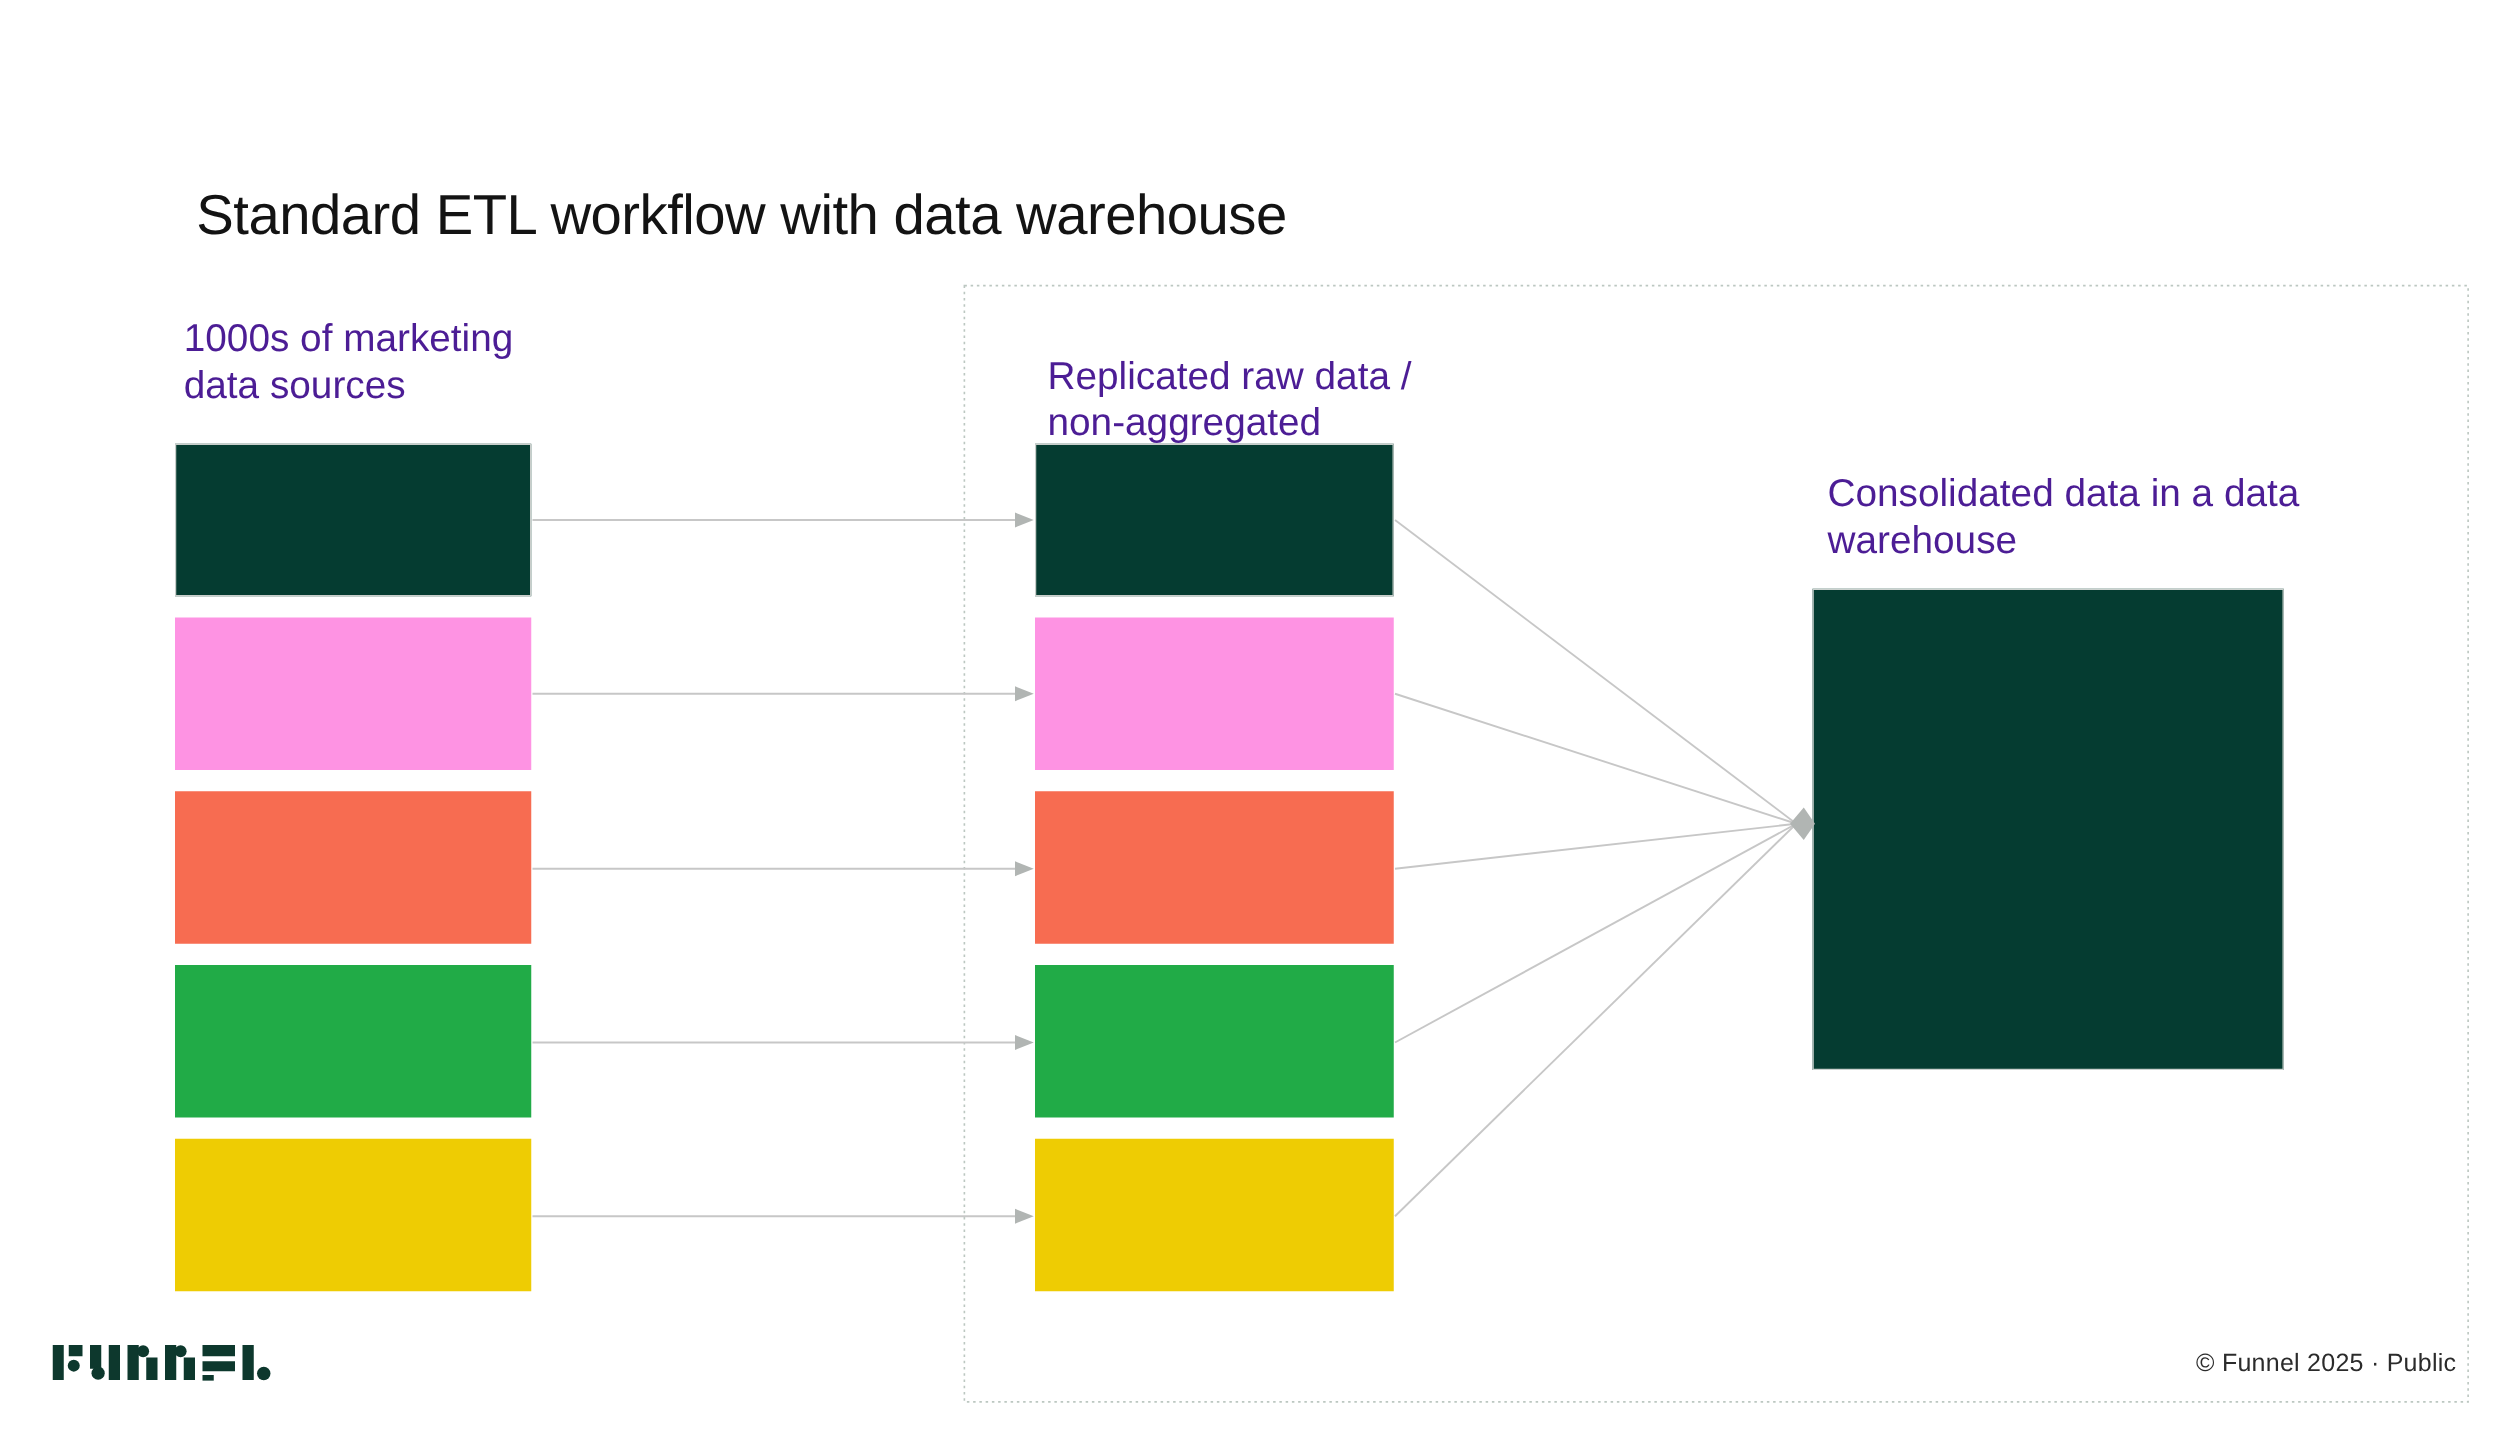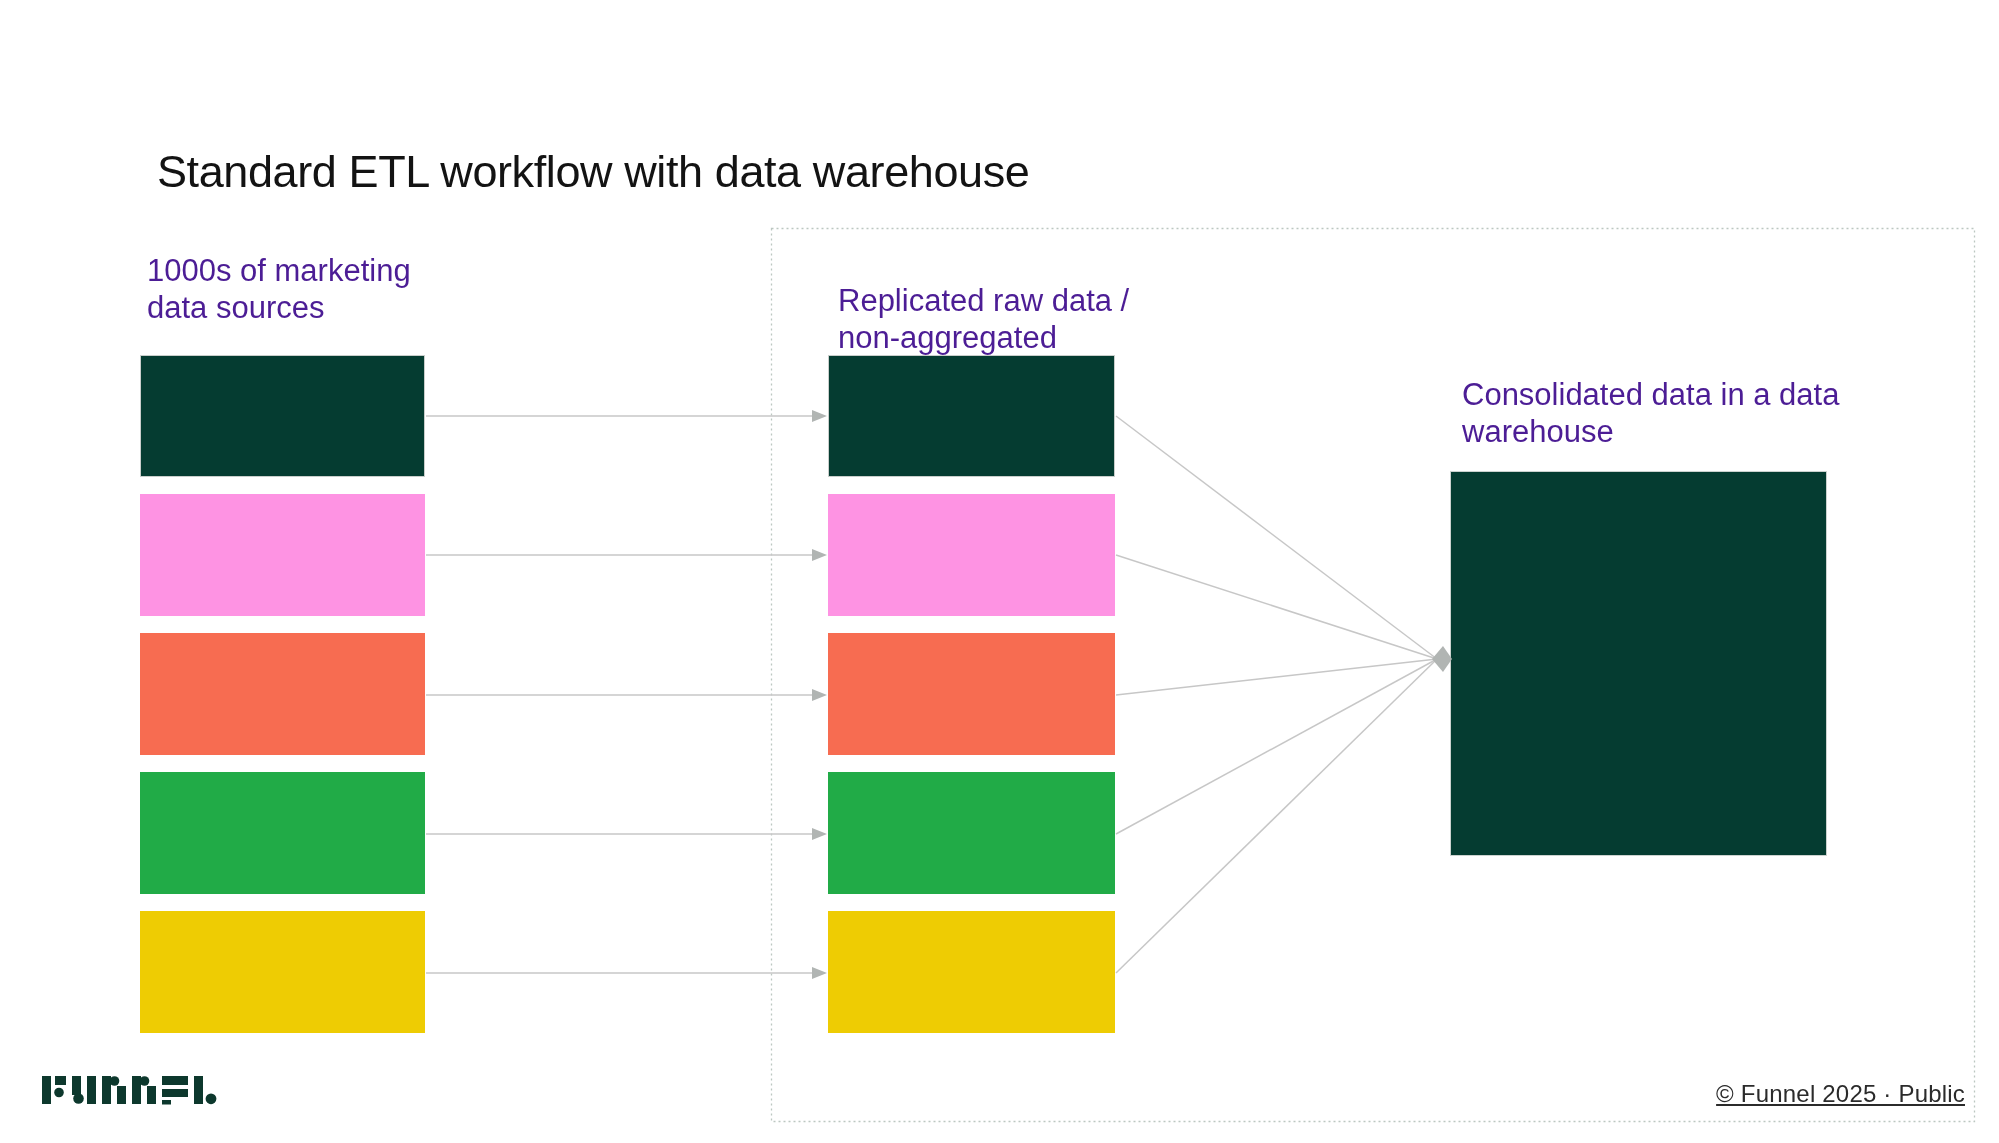--- a/index.html
+++ b/index.html
@@ -22,22 +22,22 @@
   #left-col{left:140px;width:285px;}
   #mid-col{left:828px;width:287px;}
   .block{height:122px;box-sizing:border-box;}
   .block.first{border:1px solid #c9cecb;}
   #warehouse-box{
     position:absolute;left:1450px;top:471px;width:377px;height:385px;
     box-sizing:border-box;border:1px solid #ccd2cf;
   }
   #overlay{position:absolute;left:0;top:0;pointer-events:none;}
   .footer{
-    position:absolute;top:1080px;right:34px;font-size:24px;color:#2b2b2b;
-    letter-spacing:0.2px;white-space:nowrap;text-decoration:underline;
+    position:absolute;top:1080px;right:34px;font-size:20px;color:#2b2b2b;
+    letter-spacing:0.2px;white-space:nowrap;
   }
   .logo{position:absolute;left:42px;top:1076px;width:178px;height:29px;}
 </style>
 </head>
 <body>
 
 <div class="slide">
 
   <div class="title">Standard ETL workflow with data warehouse</div>
 

